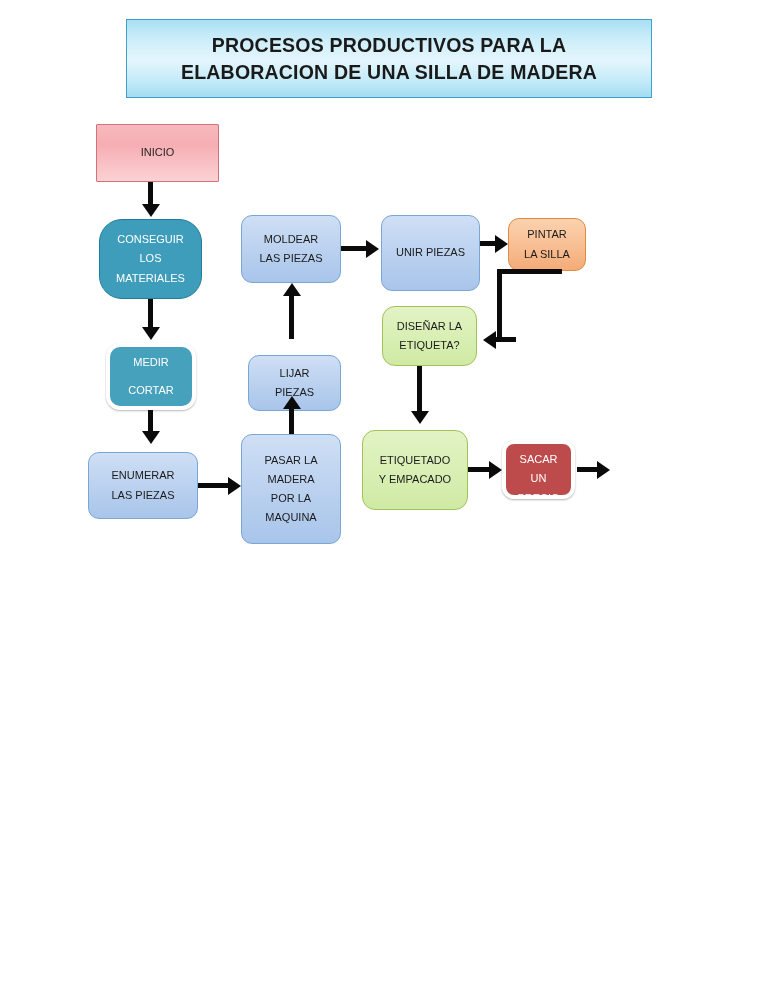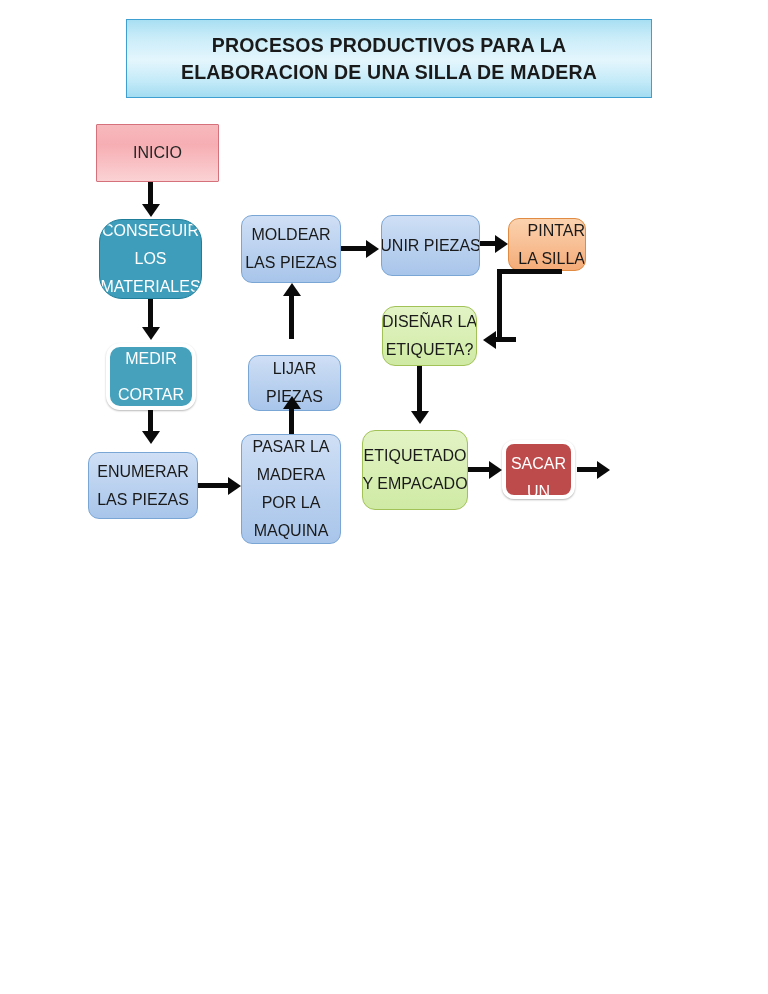--- a/index.html
+++ b/index.html
@@ -54,21 +54,21 @@
 
   
   .node {
     position: absolute;
     box-sizing: border-box;
     display: flex;
     flex-direction: column;
     align-items: center;
     justify-content: center;
     text-align: center;
-    font-size: 16px;
+    font-size: 11px;
     line-height: 1.75;
     overflow: hidden;
   }
   .node .ln { display: block; white-space: nowrap; }
 
   
   .n-start {
     border: 1px solid #d4717a;
     border-radius: 1px;
     background: linear-gradient(to bottom, #f7b9bd 0%, #f6aeb3 35%, #fbd2d4 100%);
@@ -200,25 +200,25 @@
   <div class="node n-blue" style="left:248px; top:339px; width:93px; height:56px;margin-top:16px;">
     <span class="ln">LIJAR</span>
     <span class="ln">PIEZAS</span>
   </div>
 
   <div class="node n-blue" style="left:241px; top:215px; width:100px; height:68px;">
     <span class="ln">MOLDEAR</span>
     <span class="ln">LAS PIEZAS</span>
   </div>
 
-  <div class="node n-blue" style="left:381px; top:215px; width:99px; height:61px;">
+  <div class="node n-blue" style="left:381px; top:215px; width:99px; height:76px;">
     <span class="ln">UNIR PIEZAS</span>
   </div>
 
-  <div class="node n-orange" style="left:508px; top:218px; width:78px; height:53px;align-items:flex-end;">
+  <div class="node n-orange" style="left:508px; top:218px; width:78px; height:53px;">
     <span class="ln">PINTAR</span>
     <span class="ln">LA SILLA</span>
   </div>
 
   <div class="node n-green" style="left:382px; top:306px; width:95px; height:60px;">
     <span class="ln">DISEÑAR LA</span>
     <span class="ln">ETIQUETA?</span>
   </div>
 
   <div class="node n-green" style="left:362px; top:430px; width:106px; height:80px;">

